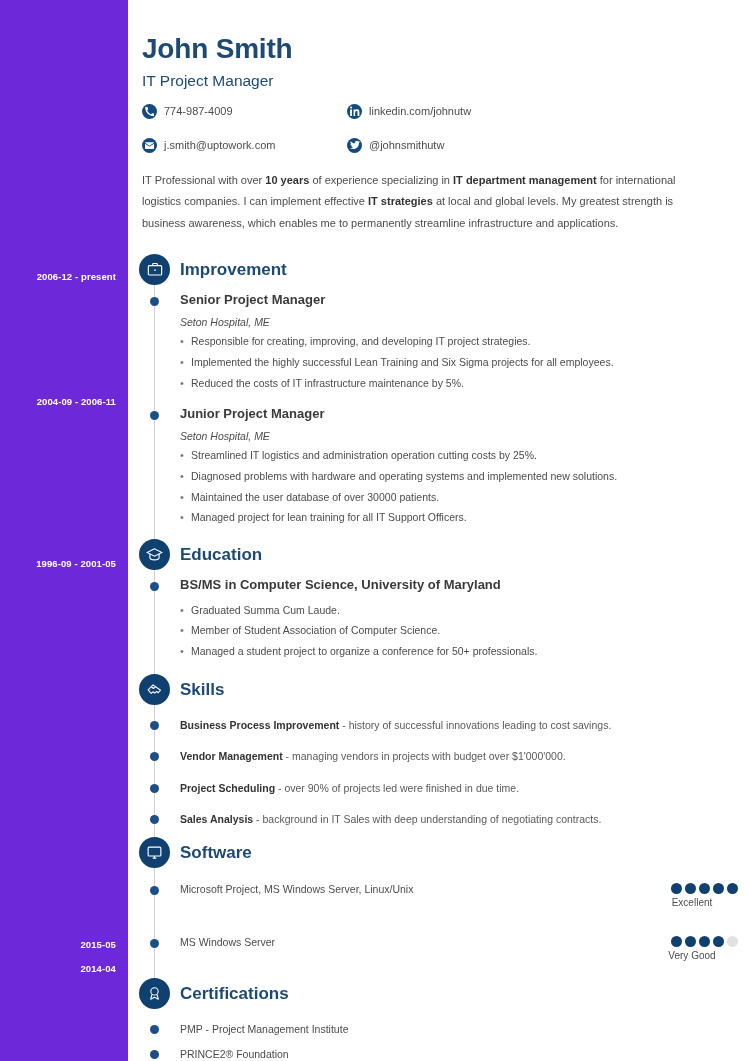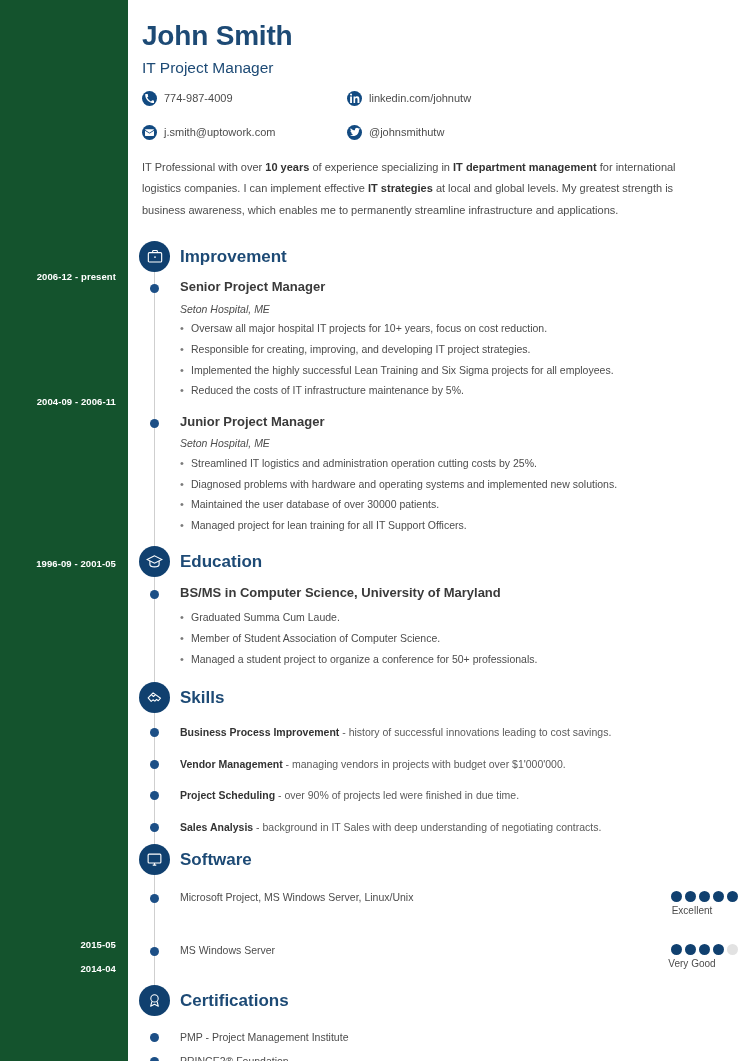--- a/index.html
+++ b/index.html
@@ -16,25 +16,25 @@
     width: 750px;
     height: 1061px;
     background: #ffffff;
     overflow: hidden;
   }
   .sidebar {
     position: absolute;
     left: 0; top: 0;
     width: 128px;
     height: 1061px;
-    background: #14532d;
+    background: #6d28d9;
   }
   .content {
     position: absolute;
-    left: 128px; top: 0;
+    left: 128px; top: 13px;
     width: 622px;
     height: 865px;
   }
 
   
   .header { padding: 20px 58px 0 14px; }
   .name {
     font-size: 28px;
     font-weight: bold;
     color: #1d4a75;
@@ -324,21 +324,20 @@
             </svg>
         </span>
         <span class="sec-title">Improvement</span>
       </div>
 
       <div class="entry" style="margin-bottom:16px">
         <span class="dot"></span>
         <div class="entry-title">Senior Project Manager</div>
         <div class="entry-sub">Seton Hospital, ME</div>
         <ul class="bullets">
-          <li>Oversaw all major hospital IT projects for 10+ years, focus on cost reduction.</li>
           <li>Responsible for creating, improving, and developing IT project strategies.</li>
           <li>Implemented the highly successful Lean Training and Six Sigma projects for all employees.</li>
           <li>Reduced the costs of IT infrastructure maintenance by 5%.</li>
         </ul>
       </div>
 
       <div class="entry" style="margin-bottom:12px">
         <span class="dot"></span>
         <div class="entry-title">Junior Project Manager</div>
         <div class="entry-sub">Seton Hospital, ME</div>

